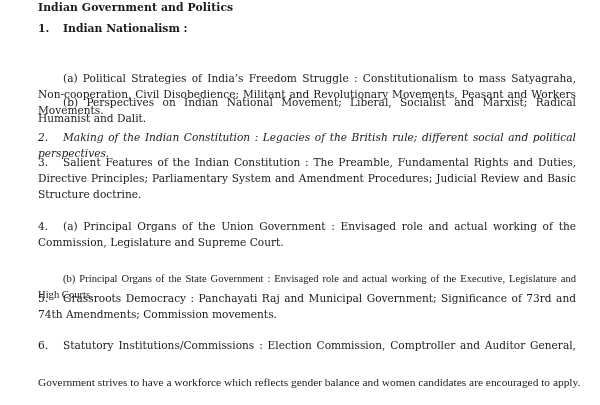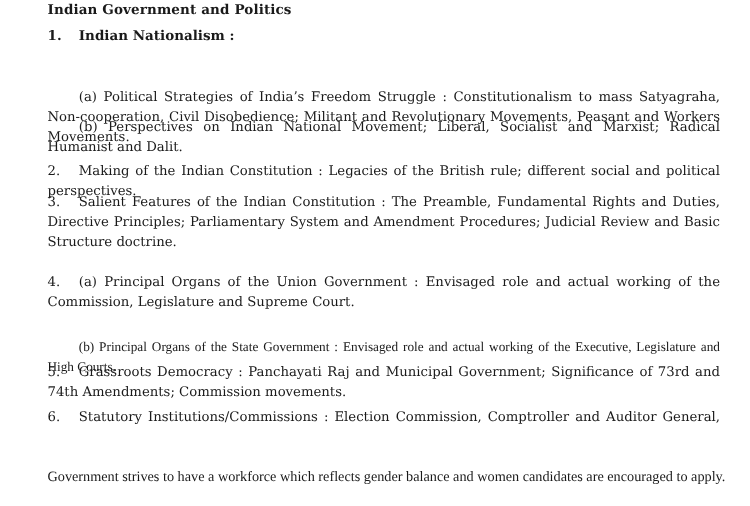--- a/index.html
+++ b/index.html
@@ -17,21 +17,21 @@
     position: absolute; left: 0; top: 21px; font-weight: bold;
     font-size: 10.8px; white-space: nowrap;
   }
   .h1 .num { display: inline-block; width: 25px; }
   .para {
     position: absolute; left: 0; width: 538px;
     text-align: justify; text-align-last: left;
   }
   .para .ind { display: inline-block; width: 25px; }
   .para .num { display: inline-block; width: 25px; }
-  .justify-last { text-align-last: justify; }
+  .justify-last { text-align-last: justify; margin-top: 11px; }
   .footer {
     position: absolute; left: 0; top: 374px; white-space: nowrap;
     font-family: Liberation Serif, serif; font-size: 11.4px; color: #1a1a1a;
   }
 </style>
 </head>
 <body>
 
 <div class="page">
   <div class="title">Indian Government  and Politics</div>
@@ -41,21 +41,21 @@
   </div>
 
   <div class="para" style="top:42px;margin-top:28px;">
     <span class="ind"></span><span>(a)</span> <span>Political Strategies of India’s Freedom Struggle : Constitutionalism to mass Satyagraha, Non-cooperation, Civil Disobedience; Militant and Revolutionary Movements, Peasant and Workers Movements.</span>
   </div>
 
   <div class="para" style="top:94px;">
     <span class="ind"></span><span>(b)</span> <span>Perspectives on Indian National Movement; Liberal, Socialist and Marxist; Radical Humanist and Dalit.</span>
   </div>
 
-  <div class="para" style="top:129px;">
+  <div class="para" style="top:129px;font-style:italic;">
     <span class="num">2.</span><span>Making of the Indian Constitution : Legacies of the British rule; different social and political perspectives.</span>
   </div>
 
   <div class="para" style="top:154px;">
     <span class="num">3.</span><span>Salient Features of the Indian Constitution : The Preamble, Fundamental Rights and Duties, Directive Principles; Parliamentary System and Amendment Procedures; Judicial Review and Basic Structure doctrine.</span>
   </div>
 
   <div class="para" style="top:218px;">
     <span class="num">4.</span><span>(a)</span> <span>Principal Organs of the Union Government : Envisaged role and actual working of the Commission, Legislature and Supreme Court.</span>
   </div>

